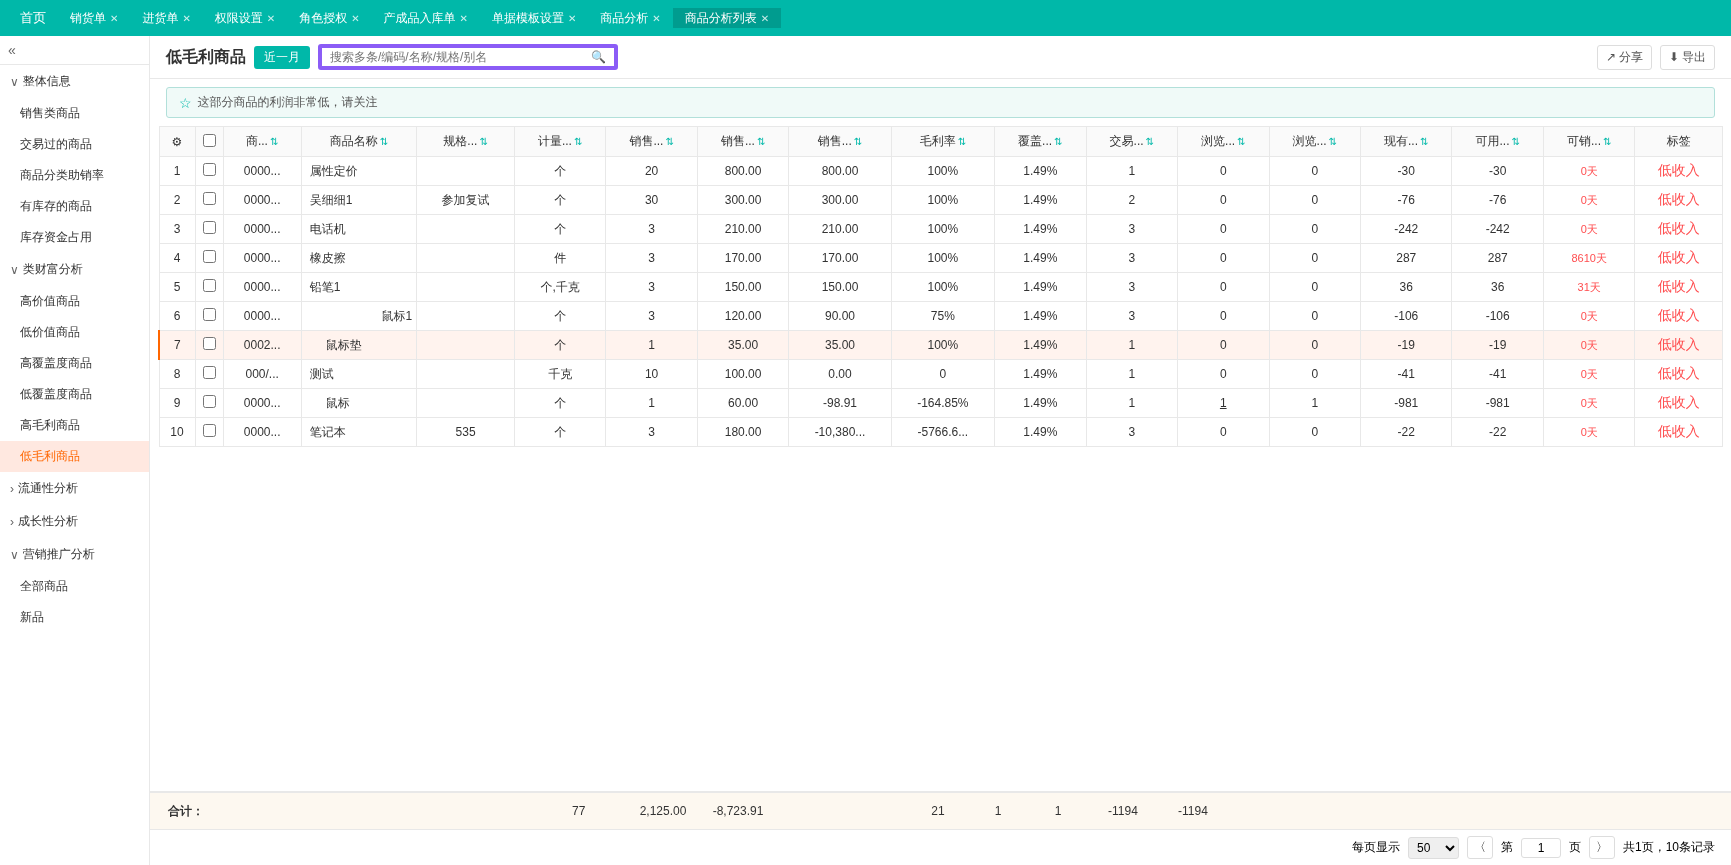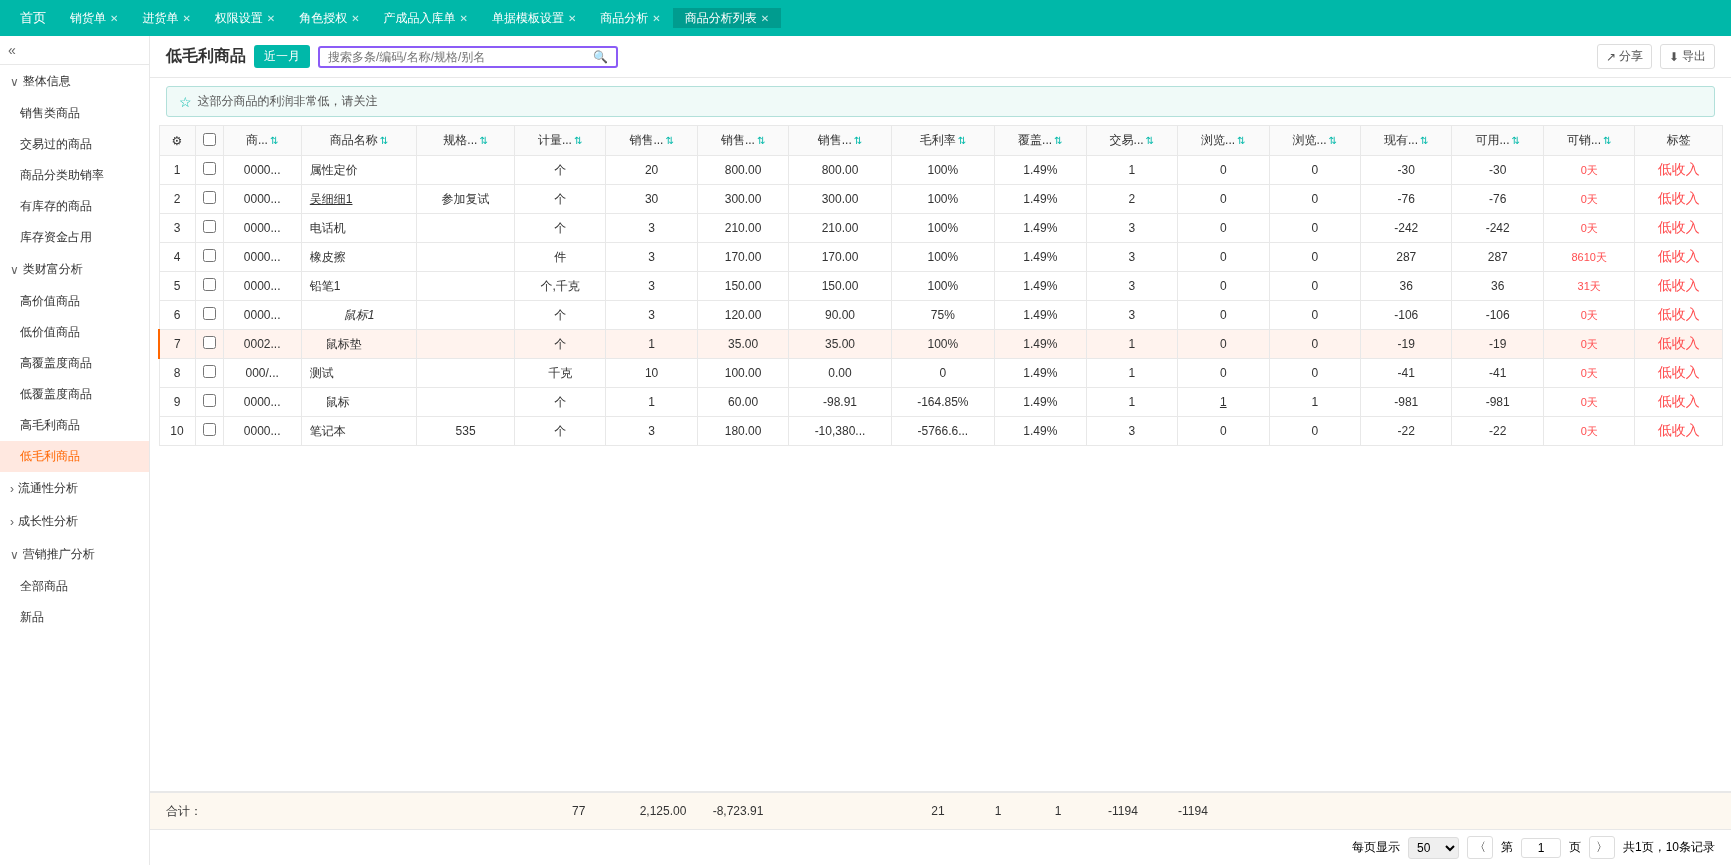--- a/index.html
+++ b/index.html
@@ -85,21 +85,21 @@
       color: #fff;
       border: none;
       border-radius: 3px;
       padding: 3px 10px;
       cursor: pointer;
       font-size: 12px;
     }
     .search-box {
       display: flex;
       align-items: center;
-      border: 2px solid #8b5cf6;
+      border: 4px solid #8b5cf6;
       border-radius: 3px;
       padding: 2px 8px;
       flex: 1;
       max-width: 300px;
     }
     .search-box input {
       border: none;
       outline: none;
       font-size: 12px;
       flex: 1;
@@ -182,24 +182,25 @@
     
     .table-footer {
       border-top: 2px solid #e8e8e8;
       background: #fdf8f0;
       padding: 6px 16px;
       display: flex;
       align-items: center;
       gap: 0;
     }
     .footer-label {
-      font-weight: normal;
+      font-weight: bold;
       color: #333;
       margin-right: 8px;
       min-width: 40px;
+      text-align: center;
     }
 
     
     .pagination-bar {
       display: flex;
       align-items: center;
       justify-content: flex-end;
       padding: 6px 16px;
       border-top: 1px solid #e8e8e8;
       background: #fff;
@@ -399,21 +400,21 @@
       <td>0</td>
       <td>-30</td>
       <td>-30</td>
       <td class="tag-days">0天</td>
       <td class="tag-low">低收入</td>
     </tr>
             <tr>
       <td class="col-num">2</td>
       <td class="col-check"><input type="checkbox" style=""></td>
       <td>0000...</td>
-      <td style="text-align:left;padding-left:8px;text-decoration:underline;">吴细细1</td>
+      <td style="text-align:left;padding-left:8px;">吴细细1</td>
       <td>参加复试</td>
       <td>个</td>
       <td>30</td>
       <td>300.00</td>
       <td>300.00</td>
       <td>100%</td>
       <td>1.49%</td>
       <td>2</td>
       <td class="">0</td>
       <td>0</td>
@@ -479,21 +480,21 @@
       <td>0</td>
       <td>36</td>
       <td>36</td>
       <td class="tag-days">31天</td>
       <td class="tag-low">低收入</td>
     </tr>
             <tr>
       <td class="col-num">6</td>
       <td class="col-check"><input type="checkbox" style=""></td>
       <td>0000...</td>
-      <td style="text-align:center;padding-left:4px;font-style:italic;">鼠标1</td>
+      <td style="text-align:right;padding-left:4px;">鼠标1</td>
       <td></td>
       <td>个</td>
       <td>3</td>
       <td>120.00</td>
       <td>90.00</td>
       <td>75%</td>
       <td>1.49%</td>
       <td>3</td>
       <td class="">0</td>
       <td>0</td>

